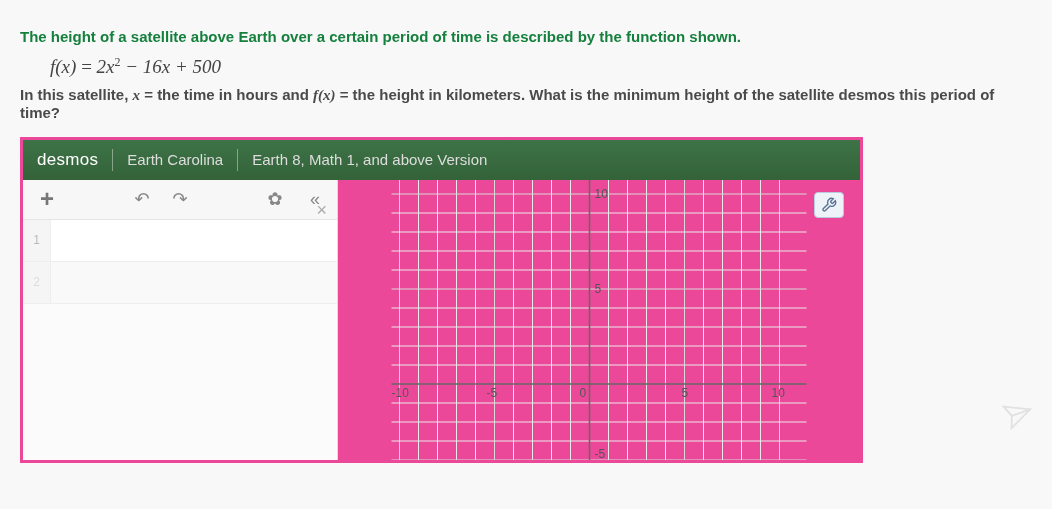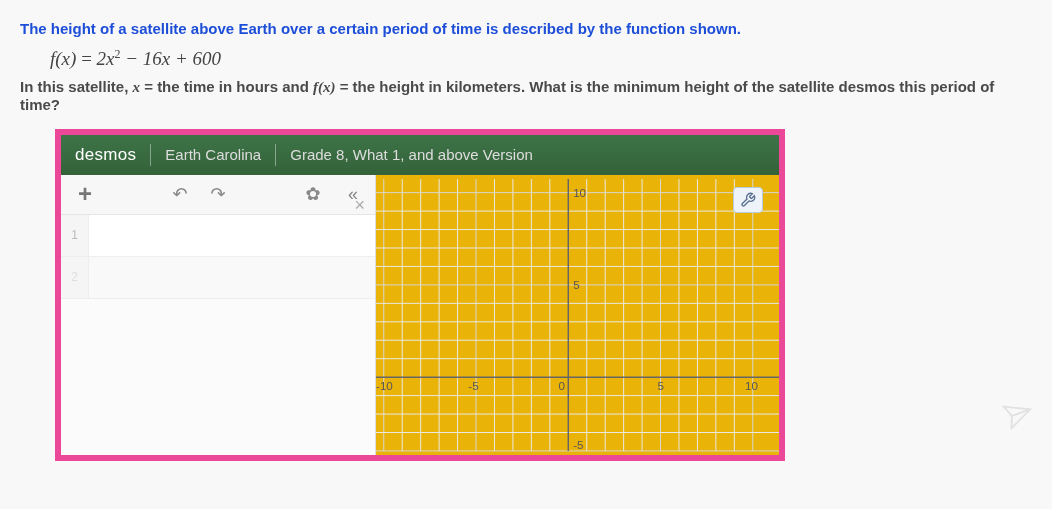--- a/index.html
+++ b/index.html
@@ -7,47 +7,47 @@
       font-family: Arial, Helvetica, sans-serif;
       width: 1052px;
       height: 509px;
       background: #f8f8f8;
       padding: 18px 20px;
       color: #333;
       position: relative;
     }
     .question-text {
       font-size: 15px;
-      color: #1d4ed8;
+      color: #15803d;
       font-weight: 600;
       line-height: 1.5;
       margin-bottom: 6px;
+      margin-top: 8px;
     }
     .formula {
       font-family: 'Times New Roman', serif;
       font-size: 19px;
       padding-left: 30px;
       margin-bottom: 8px;
       color: #444;
     }
     .formula .fx { font-style: italic; }
     .formula .sup { vertical-align: super; font-size: 12px; }
     .subtext {
       font-size: 15px;
       color: #4a4a4a;
       font-weight: 600;
       margin-bottom: 16px;
     }
     .subtext em { font-style: italic; font-family: 'Times New Roman', serif; }
     .desmos-wrap {
-      width: 730px;
-      border: 6px solid #ec4899;
+      width: 843px;
+      border: 3px solid #ec4899;
       background: #fff;
       position: relative;
-      margin-left: 35px;
     }
     .desmos-header {
       background: #3e7c4a;
       background: linear-gradient(#3d7347, #346239);
       color: #e8e8e8;
       height: 40px;
       display: flex;
       align-items: center;
       font-size: 15px;
     }
@@ -127,21 +127,21 @@
       top: -20px;
       color: #aaa;
       font-size: 18px;
       cursor: pointer;
     }
     .expr-row.faded { background: #f9f9f9; }
     .expr-row.faded .expr-num { color: #ddd; }
     .graph-panel {
       flex: 1;
       position: relative;
-      background: #eab308;
+      background: #ec4899;
     }
     .graph-svg {
       width: 100%;
       height: 100%;
       display: block;
     }
     .grid-line { stroke: #eaeaea; stroke-width: 1; }
     .grid-line.major { stroke: #d8d8d8; }
     .axis-line { stroke: #666; stroke-width: 1.5; }
     .tick-label { font-size: 12px; fill: #555; font-family: Arial; }
@@ -172,34 +172,34 @@
     }
   </style>
 </head>
 <body>
 
 <div class="question-text">The height of a satellite above Earth over a certain period of time is described by the function shown.</div>
 
 <div class="formula">
   <span class="fx">f(x)</span>
   <span>=</span>
-  <span class="fx">2x</span><span class="sup">2</span><span class="fx"> − 16x + 600</span>
+  <span class="fx">2x</span><span class="sup">2</span><span class="fx"> − 16x + 500</span>
 </div>
 
 <div class="subtext">
   <span>In this satellite, </span><em>x</em><span> = the time in hours and </span><em>f(x)</em><span> = the height in kilometers. What is the minimum height of the satellite desmos this period of time?</span>
 </div>
 
 <div class="desmos-wrap">
   <div class="desmos-header">
     <div class="desmos-logo">desmos</div>
     <div class="divider"></div>
     <div class="region">Earth Carolina</div>
     <div class="divider"></div>
-    <div class="grade">Grade 8, What 1, and above Version</div>
+    <div class="grade">Earth 8, Math 1, and above Version</div>
   </div>
   <div class="desmos-body">
     <div class="left-panel">
       <div class="toolbar">
         <div class="tb-btn tb-plus">+</div>
         <div class="tb-spacer"></div>
         <div class="tb-btn">↶</div>
         <div class="tb-btn">↷</div>
         <div class="tb-spacer"></div>
         <div class="tb-btn">✿</div>

